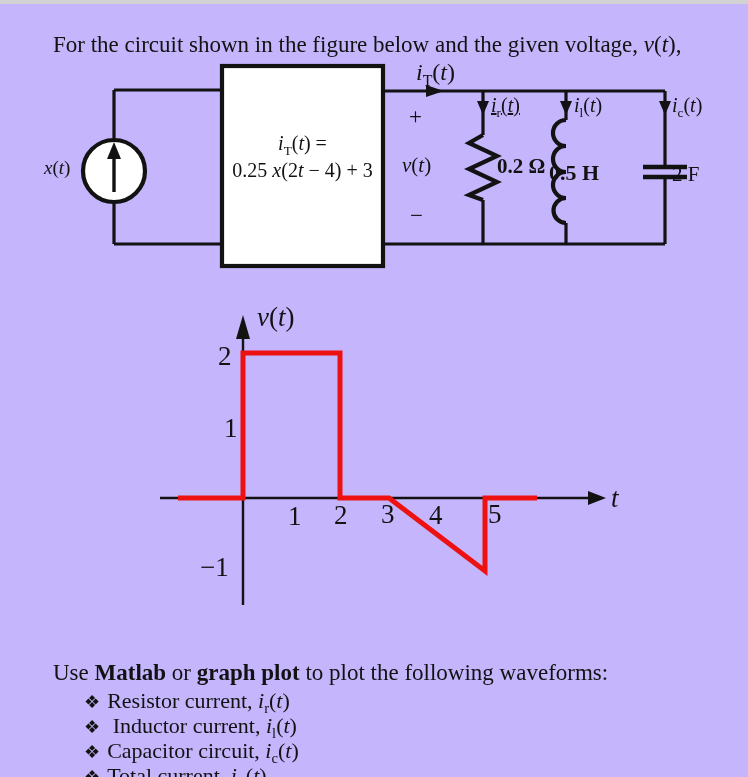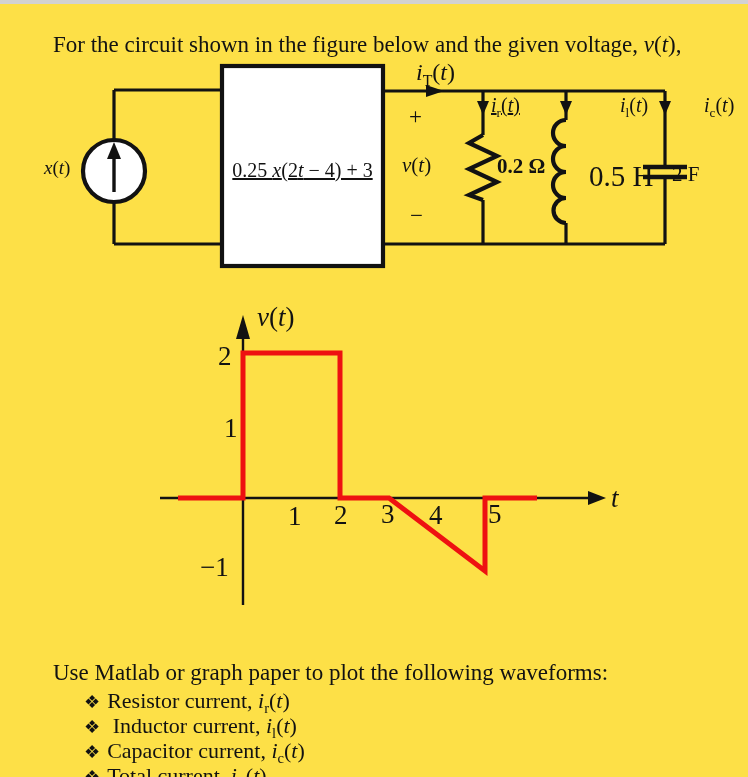--- a/index.html
+++ b/index.html
@@ -1,23 +1,23 @@
 <!DOCTYPE html>
 <html><head>
 <meta charset="utf-8">
 <style>
   html,body{margin:0;padding:0;background:#fff;}
-  #canvas{position:relative;width:748px;height:777px;background:#fde047;overflow:hidden;
+  #canvas{position:relative;width:748px;height:777px;background:#c4b5fd;overflow:hidden;
           font-family:"Liberation Serif",serif;color:#121212;}
   .topbar{position:absolute;left:0;top:0;width:748px;height:4px;background:#d2d2d2;}
   .lbl{position:absolute;line-height:1.08;white-space:pre;font-family:"Liberation Serif",serif;}
   .center{text-align:center;}
   sub{font-size:.66em;line-height:0;}
   .math i{font-style:italic;}
-  b{font-weight:normal;}
+  b{font-weight:bold;}
   .bullet-line{position:absolute;left:62px;font-size:22px;white-space:pre;}
   .bullet-char{font-family:"DejaVu Sans",sans-serif;font-size:18px;margin-right:7px;}
   svg{position:absolute;}
 </style>
 </head>
 <body>
 
 <div id="canvas">
   <div class="topbar"></div>
 
@@ -52,30 +52,31 @@
       <polygon points="560,46 572,46 566,60" fill="#121212"></polygon>
     </g>
     <g>
       <path d="M665,36 V112 M665,122 V189" stroke="#121212" fill="none" stroke-width="3.2"></path>
       <path d="M643,112 H687 M643,122 H687" stroke="#121212" fill="none" stroke-width="4.5"></path>
       <polygon points="659,46 671,46 665,60" fill="#121212"></polygon>
     </g>
   </svg>
 
   <div class="lbl math" style="left:44px;top:158px;font-size:19px;"><i>x</i>(<i>t</i>)</div>
-  <div class="lbl math center" style="left:222px;top:160px;width:161px;font-size:20px;text-decoration:underline;">0.25 <i>x</i>(2<i>t</i> − 4) + 3</div>
+  <div class="lbl math center" style="left:222px;top:133px;width:161px;font-size:20px;"><i>i</i><sub>T</sub>(<i>t</i>) =</div>
+  <div class="lbl math center" style="left:222px;top:160px;width:161px;font-size:20px;">0.25 <i>x</i>(2<i>t</i> − 4) + 3</div>
   <div class="lbl math" style="left:416px;top:60px;font-size:24px;"><i>i</i><sub>T</sub>(<i>t</i>)</div>
   <div class="lbl" style="left:409px;top:105px;font-size:23px;">+</div>
   <div class="lbl math" style="left:402px;top:154px;font-size:21px;"><i>v</i>(<i>t</i>)</div>
   <div class="lbl" style="left:410px;top:204px;font-size:23px;">−</div>
   <div class="lbl math" style="left:491px;top:95px;font-size:20px;text-decoration:underline;"><i>i</i><sub>r</sub>(<i>t</i>)</div>
   <div class="lbl" style="left:497px;top:155px;font-size:21px;font-weight:bold;">0.2 Ω</div>
-  <div class="lbl math" style="left:574px;top:95px;font-size:20px;margin-left:46px;"><i>i</i><sub>l</sub>(<i>t</i>)</div>
-  <div class="lbl" style="left:589px;top:161px;font-size:29px;">0.5 H</div>
-  <div class="lbl math" style="left:672px;top:95px;font-size:20px;margin-left:32px;"><i>i</i><sub>c</sub>(<i>t</i>)</div>
+  <div class="lbl math" style="left:574px;top:95px;font-size:20px;"><i>i</i><sub>l</sub>(<i>t</i>)</div>
+  <div class="lbl" style="left:549px;top:161px;font-size:22px;font-weight:bold;">0.5 H</div>
+  <div class="lbl math" style="left:672px;top:95px;font-size:20px;"><i>i</i><sub>c</sub>(<i>t</i>)</div>
   <div class="lbl" style="left:672px;top:163px;font-size:21px;">2 F</div>
 
   <svg viewBox="0 0 748 320" style="left:0;top:295px;width:748px;height:320px;">
     <g>
       <path d="M243,40 V310 M160,203 H592" stroke="#121212" fill="none" stroke-width="2.4"></path>
       <polygon points="236,44 250,44 243,20" fill="#121212"></polygon>
       <polygon points="588,196 588,210 606,203" fill="#121212"></polygon>
     </g>
     <path d="M178,203 H243 V58 H340 V203 H389 L485,276 V203 H537" fill="none" stroke-width="5" stroke-linejoin="miter" stroke="#ee1111"></path>
   </svg>
@@ -85,28 +86,28 @@
   <div class="lbl" style="left:224px;top:414px;font-size:27px;">1</div>
   <div class="lbl" style="left:200px;top:553px;font-size:27px;">−1</div>
   <div class="lbl" style="left:288px;top:502px;font-size:27px;">1</div>
   <div class="lbl" style="left:334px;top:501px;font-size:27px;">2</div>
   <div class="lbl" style="left:381px;top:500px;font-size:27px;">3</div>
   <div class="lbl" style="left:429px;top:501px;font-size:27px;">4</div>
   <div class="lbl" style="left:488px;top:500px;font-size:27px;">5</div>
   <div class="lbl math" style="left:611px;top:484px;font-size:27px;"><i>t</i></div>
 
   <div class="lbl" style="left:30px;top:636px;font-size:23px;">
-    <span>Use </span><b>Matlab</b><span> or </span><b>graph paper</b><span> to plot the following waveforms:</span>
+    <span>Use </span><b>Matlab</b><span> or </span><b>graph plot</b><span> to plot the following waveforms:</span>
   </div>
 
   <div class="bullet-line" style="top:687px;">
     <span class="bullet-char">❖</span><span> Inductor current, </span><span class="math"><i>i</i><sub>l</sub>(<i>t</i>)</span>
   </div>
   <div class="bullet-line" style="top:662px;">
     <span class="bullet-char">❖</span><span>Resistor current, </span><span class="math"><i>i</i><sub>r</sub>(<i>t</i>)</span>
   </div>
   <div class="bullet-line" style="top:712px;">
-    <span class="bullet-char">❖</span><span>Capacitor current, </span><span class="math"><i>i</i><sub>c</sub>(<i>t</i>)</span>
+    <span class="bullet-char">❖</span><span>Capacitor circuit, </span><span class="math"><i>i</i><sub>c</sub>(<i>t</i>)</span>
   </div>
   <div class="bullet-line" style="top:737px;">
     <span class="bullet-char">❖</span><span>Total current, </span><span class="math"><i>i</i><sub>T</sub>(<i>t</i>)</span>
   </div>
 </div>
 
 </body></html>

